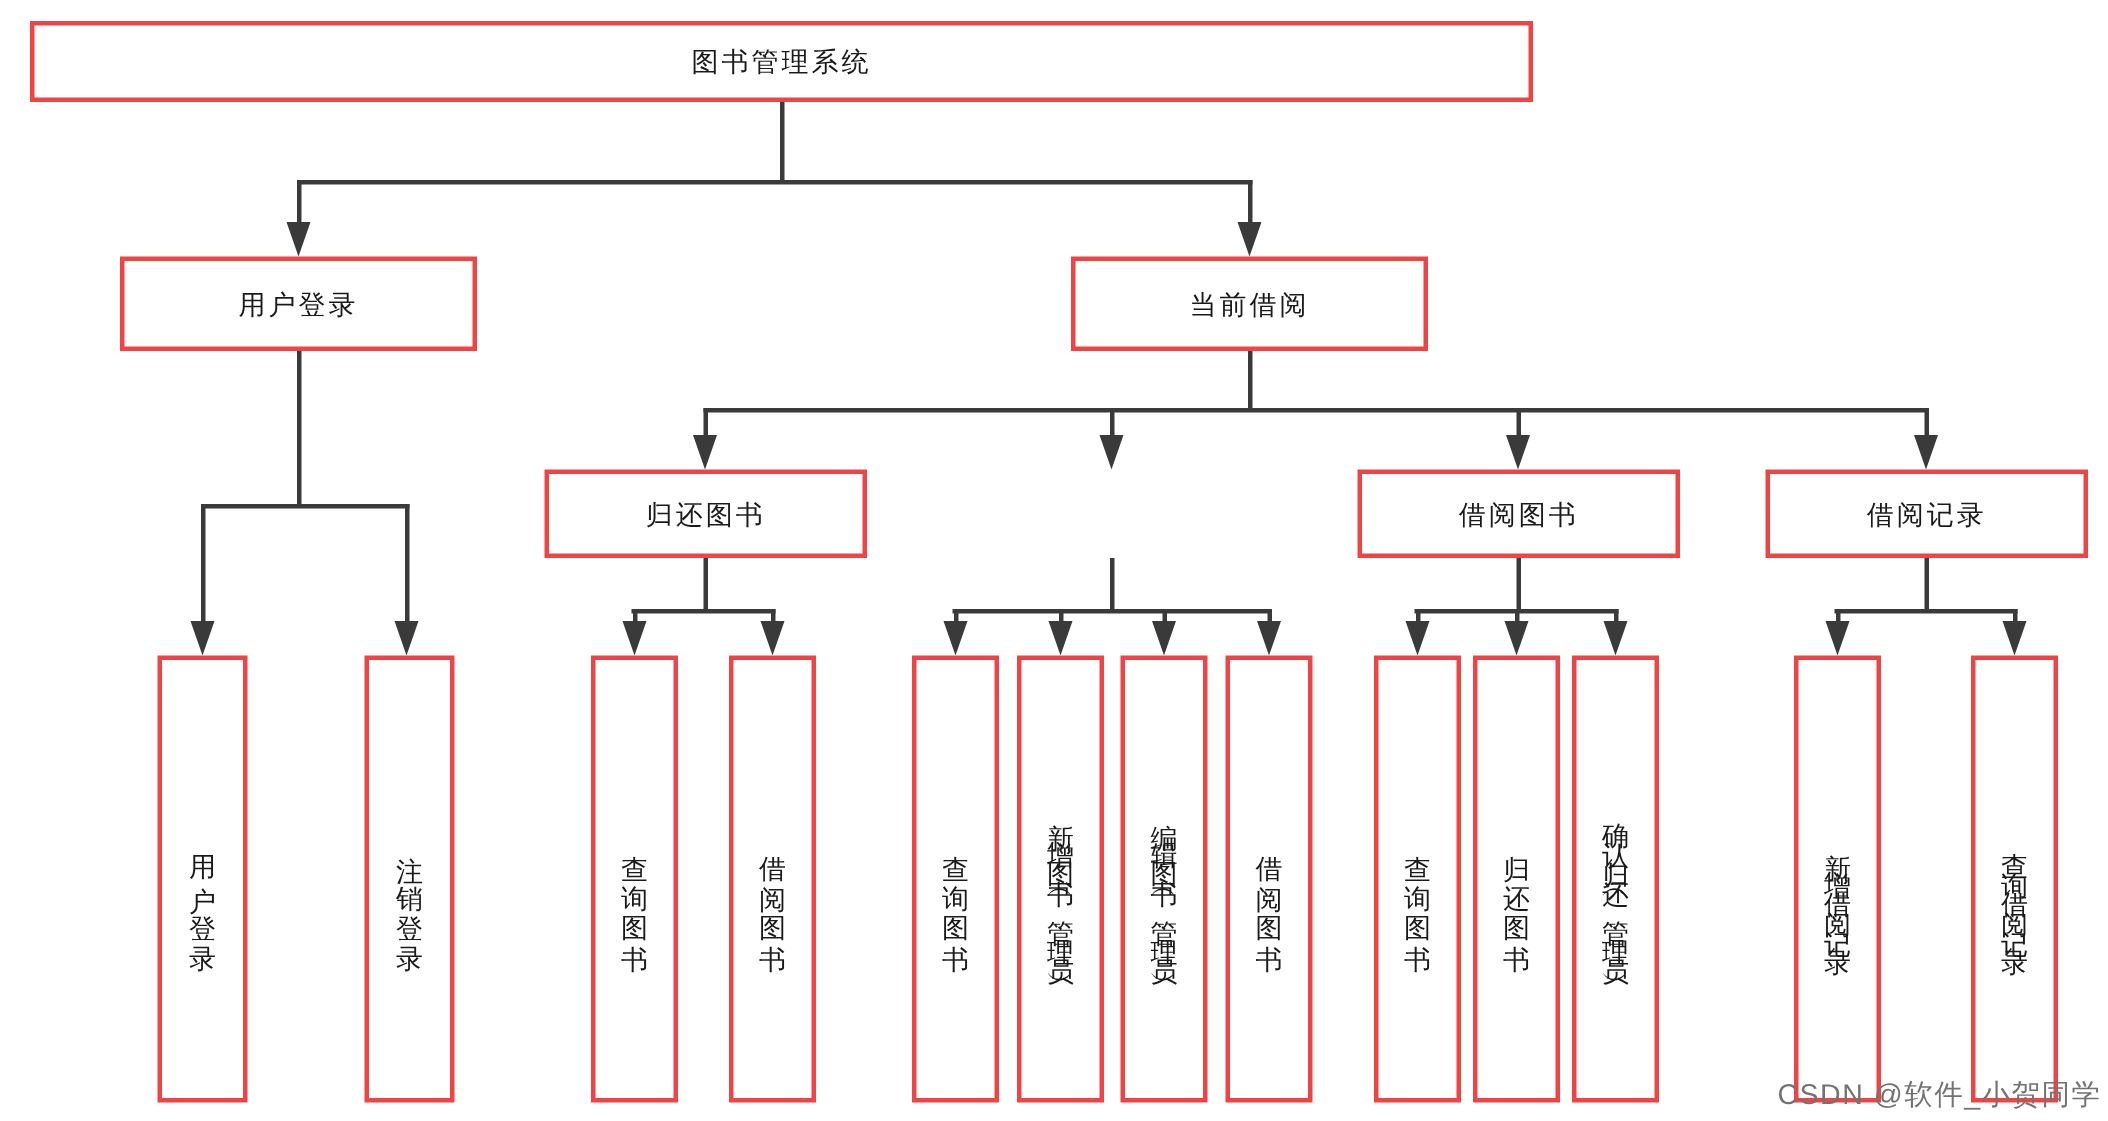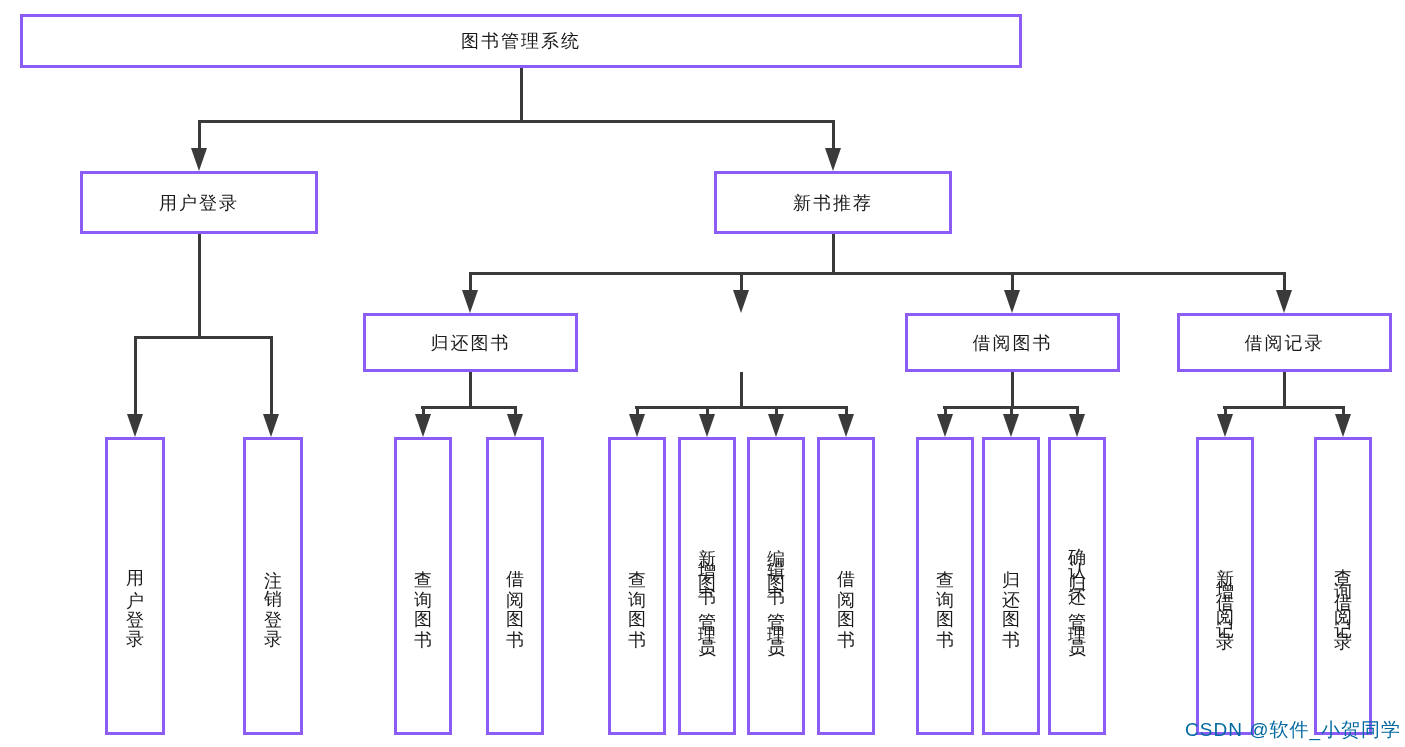--- a/index.html
+++ b/index.html
@@ -4,21 +4,21 @@
 <style>
   html,body { margin:0; padding:0; background:#ffffff; }
   #canvas {
     position:relative; width:1405px; height:747px;
     background:#ffffff; overflow:hidden;
     font-family:"Liberation Sans", sans-serif;
     color:#1a1a1a;
   }
   .box {
     position:absolute; box-sizing:border-box;
-    background:#ffffff; border:3px solid #8b5cf6;
+    background:#ffffff; border:3px solid #ef4444;
     display:flex; align-items:center; justify-content:center;
   }
   .hlabel { font-size:18px; letter-spacing:2px; white-space:nowrap; }
   .vlabel {
     writing-mode:vertical-lr; text-orientation:mixed;
     font-size:18px; line-height:1; white-space:nowrap;
   }
   .ls-short { letter-spacing:20px; margin-bottom:-20px; }
   .ls-long  { letter-spacing:13px; margin-bottom:-13px; }
   .line { position:absolute; background:#3a3a3a; }
@@ -26,21 +26,21 @@
   .vline { width:3px; }
   .arrow {
     position:absolute; width:0; height:0;
     border-left:8px solid transparent;
     border-right:8px solid transparent;
     border-top:23px solid #3a3a3a;
   }
   .watermark {
     position:absolute; right:4px; top:717px;
     font-size:19px; letter-spacing:1px;
-    color:#0369a1; z-index:10; white-space:nowrap;
+    color:#737373; z-index:10; white-space:nowrap;
   }
 </style>
 </head>
 <body>
 
 <div id="canvas">
 
   <div class="line vline" style="left:520px;top:68px;height:53px"></div>
   <div class="line hline" style="left:198px;top:120px;width:637px"></div>
   <div class="line vline" style="left:198px;top:120px;height:32px"></div>
@@ -101,21 +101,21 @@
   <div class="arrow" style="left:1335px;top:414px"></div>
 
   <div class="box" style="left:20px;top:14px;width:1002px;height:54px">
     <span class="hlabel">图书管理系统</span>
   </div>
 
   <div class="box" style="left:80px;top:171px;width:238px;height:63px">
     <span class="hlabel">用户登录</span>
   </div>
   <div class="box" style="left:714px;top:171px;width:238px;height:63px">
-    <span class="hlabel">新书推荐</span>
+    <span class="hlabel">当前借阅</span>
   </div>
 
   <div class="box" style="left:363px;top:313px;width:215px;height:59px">
     <span class="hlabel">归还图书</span>
   </div>
   <div class="box" style="left:905px;top:313px;width:215px;height:59px">
     <span class="hlabel">借阅图书</span>
   </div>
   <div class="box" style="left:1177px;top:313px;width:215px;height:59px">
     <span class="hlabel">借阅记录</span>

